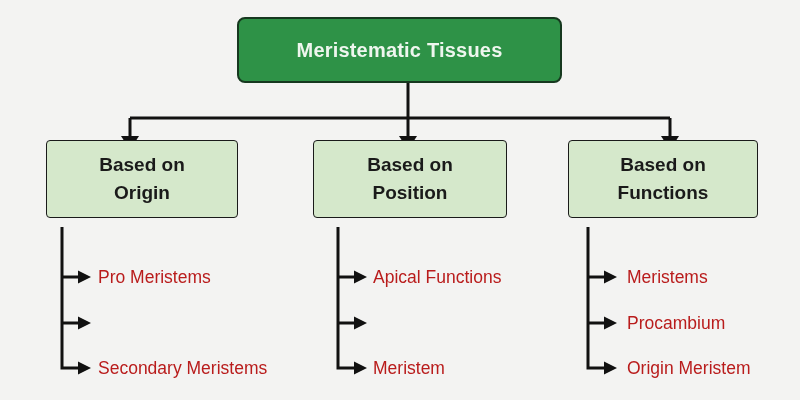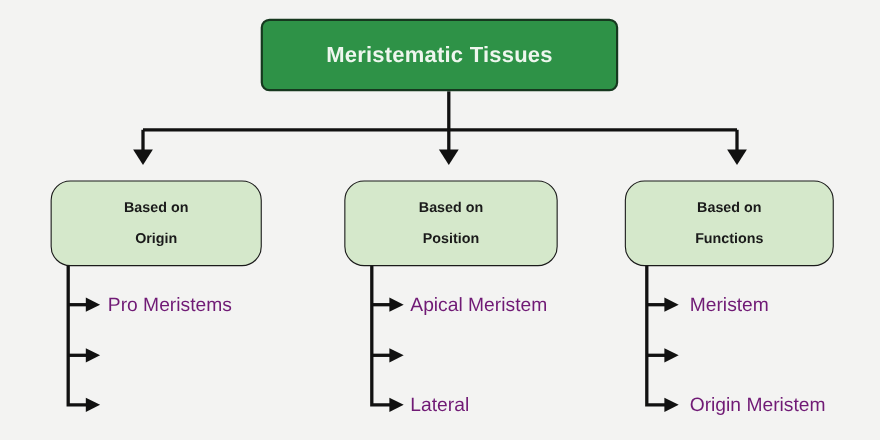--- a/index.html
+++ b/index.html
@@ -29,38 +29,38 @@
     width: 325px; height: 66px;
     background: #2e9247;
     border: 2px solid #16381f;
     border-radius: 8px;
     color: #eef6ee;
     font-size: 20px;
     font-weight: bold;
     letter-spacing: 0.2px;
   }
   .category-node {
-    top: 164px;
+    top: 140px;
     height: 78px;
     background: #d5e8cb;
     border: 1.5px solid #1a1a1a;
-    border-radius: 18px;
+    border-radius: 4px;
     color: #1a1a1a;
-    font-size: 13px;
+    font-size: 19px;
     font-weight: bold;
     line-height: 28px;
     white-space: pre-line;
   }
   .cat-origin    { left: 46px;  width: 192px; }
   .cat-position  { left: 313px; width: 194px; }
   .cat-functions { left: 568px; width: 190px; }
   .leaf-label {
     position: absolute;
     transform: translateY(-50%);
-    color: #701a75;
+    color: #b91c1c;
     font-size: 17.5px;
     white-space: nowrap;
   }
 </style>
 </head>
 <body>
 
 <div class="stage">
 
   <svg class="connector-svg" viewBox="0 0 800 400" xmlns="http://www.w3.org/2000/svg">
@@ -116,20 +116,22 @@
   <div class="node category-node cat-position">
     <span>Based on
 Position</span>
   </div>
   <div class="node category-node cat-functions">
     <span>Based on
 Functions</span>
   </div>
 
   <div class="leaf-label" style="left:98px; top:277px">Pro Meristems</div>
+  <div class="leaf-label" style="left:98px; top:368px">Secondary Meristems</div>
 
-  <div class="leaf-label" style="left:373px; top:277px">Apical Meristem</div>
-  <div class="leaf-label" style="left:373px; top:368px">Lateral</div>
+  <div class="leaf-label" style="left:373px; top:277px">Apical Functions</div>
+  <div class="leaf-label" style="left:373px; top:368px">Meristem</div>
 
-  <div class="leaf-label" style="left:627px; top:277px">Meristem</div>
+  <div class="leaf-label" style="left:627px; top:277px">Meristems</div>
+  <div class="leaf-label" style="left:627px; top:323px">Procambium</div>
   <div class="leaf-label" style="left:627px; top:368px">Origin Meristem</div>
 
 </div>
 
 </body></html>

